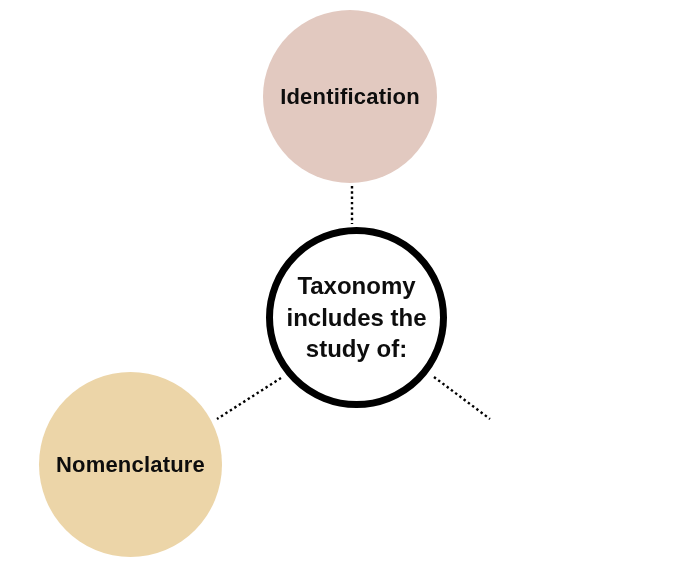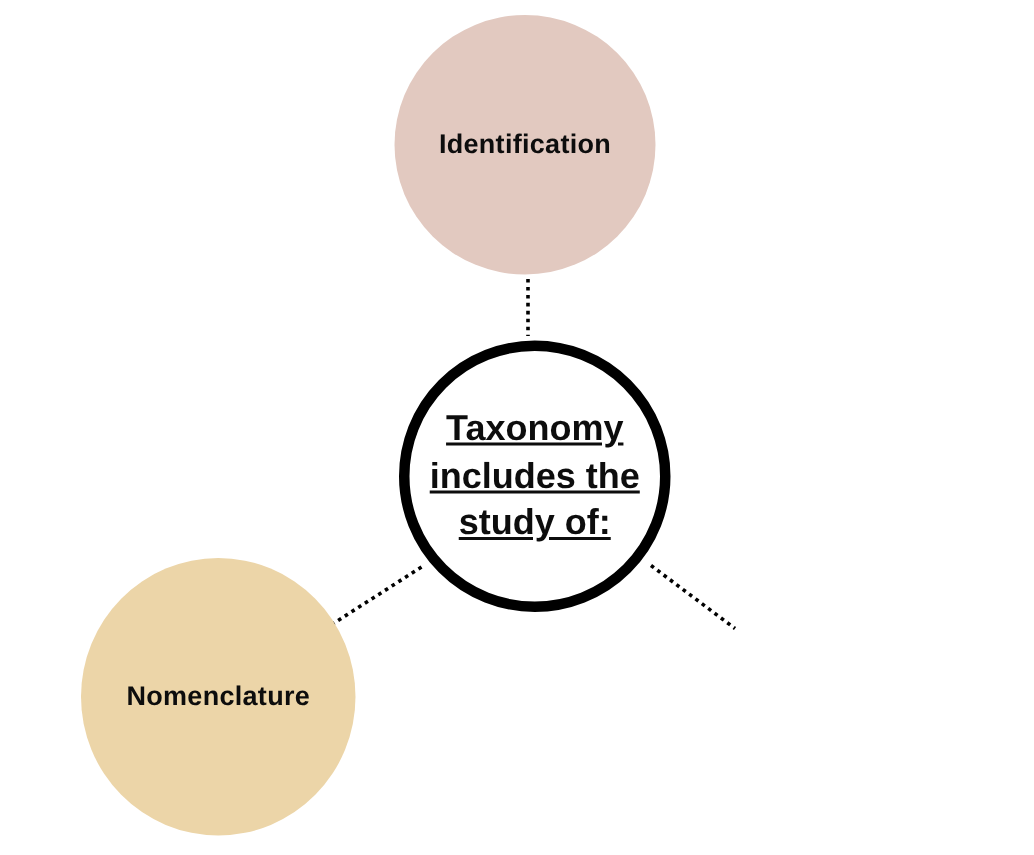--- a/index.html
+++ b/index.html
@@ -34,27 +34,27 @@
   }
 
   .node {
     position: absolute;
     border-radius: 50%;
     display: flex;
     align-items: center;
     justify-content: center;
     text-align: center;
     font-weight: bold;
-    font-size: 18px;
+    font-size: 22px;
     letter-spacing: 0.2px;
     color: #0d0d0d;
   }
 
   .node-top    { left: 263px; top: 10px;  width: 174px; height: 173px; }
-  .node-bleft  { left: 54px;  top: 372px; width: 183px; height: 185px; }
+  .node-bleft  { left: 39px;  top: 372px; width: 183px; height: 185px; }
   .node-bright { left: 489px; top: 373px; width: 179px; height: 182px; }
 
   .center-node {
     position: absolute;
     left: 266px;
     top: 227px;
     width: 181px;
     height: 181px;
     border-radius: 50%;
     border: 7px solid #000000;
@@ -87,17 +87,17 @@
 
   <div class="node node-top" style="background-color: rgb(226, 201, 192);">
     <span class="label">Identification</span>
   </div>
 
   <div class="node node-bleft" style="background-color: rgb(236, 213, 168);">
     <span class="label">Nomenclature</span>
   </div>
 
 
-  <div class="center-node" style="border-color: rgb(0, 0, 0); text-decoration: underline;">
+  <div class="center-node" style="border-color: rgb(0, 0, 0);">
     <span class="center-label">Taxonomy includes the study of:</span>
   </div>
 
 </div>
 
 </body></html>

